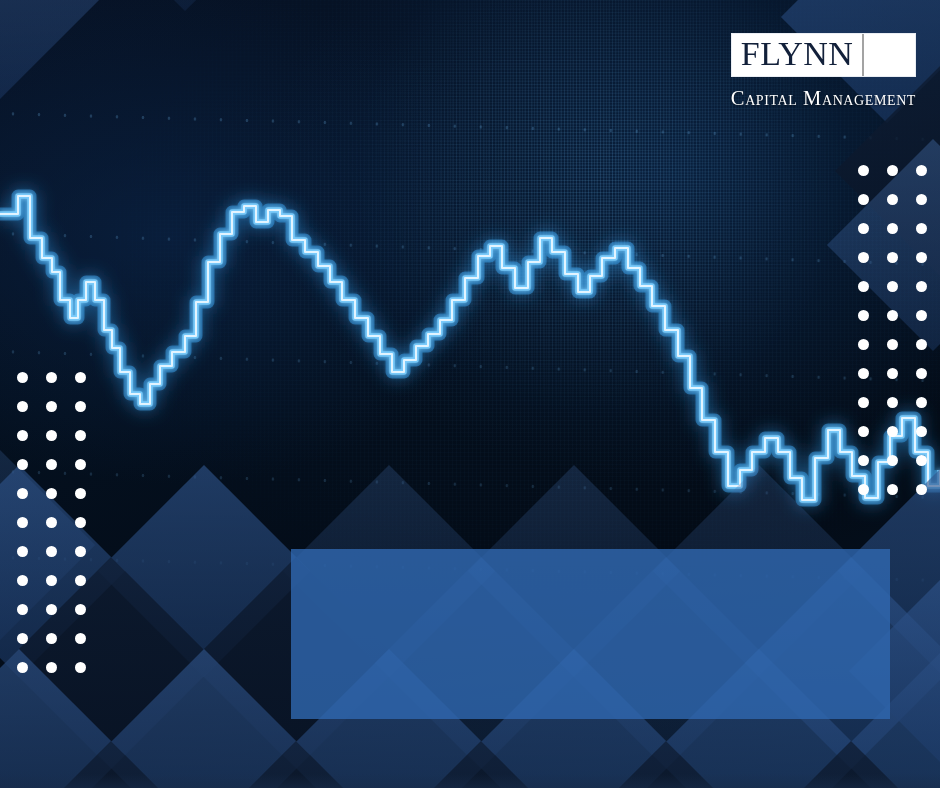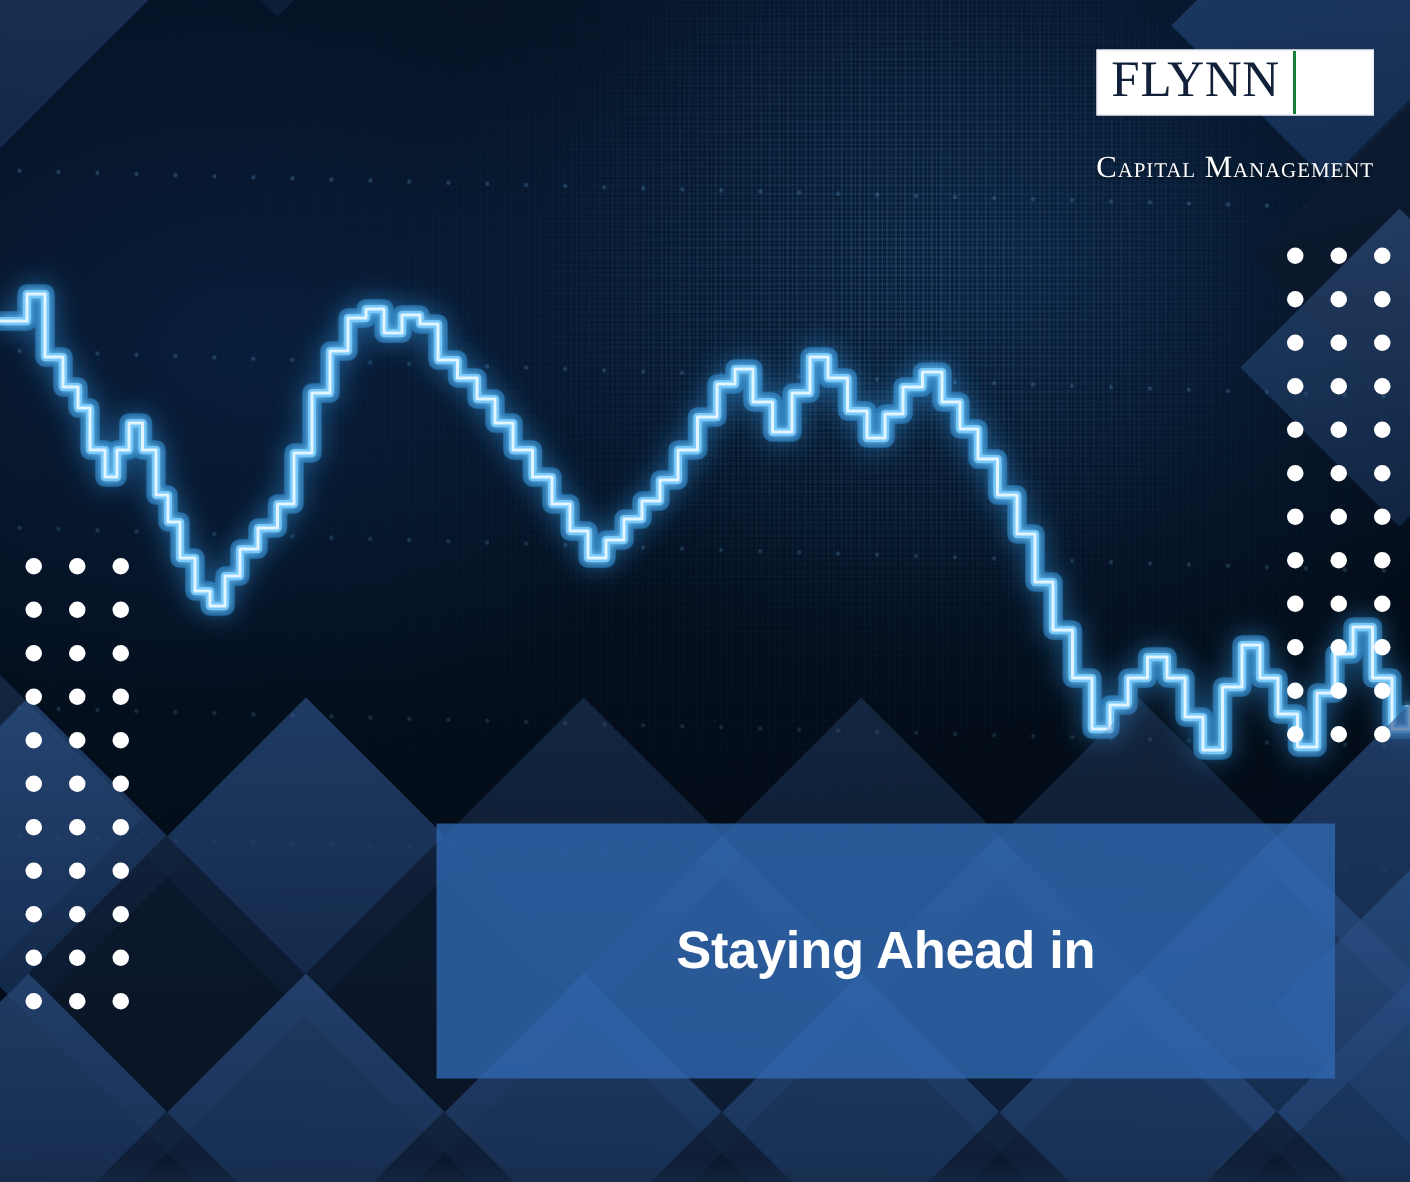--- a/index.html
+++ b/index.html
@@ -114,23 +114,23 @@
     border: 1px solid #e9edf3;
   }
   .logo-word {
     font-family: "Liberation Serif", serif;
     font-size: 34px;
     letter-spacing: 0.5px;
     color: #12203a;
     padding: 3px 9px 5px 9px;
     line-height: 1.0;
   }
-  .logo-word.first { border-right: 2px solid #15803d; text-align: right; }
+  .logo-word.first { border-right: 2px solid #a3a3a3; text-align: right; }
   .logo-tagline {
-    margin-top: 24px;
+    margin-top: 10px;
     font-family: "Liberation Serif", serif;
     font-size: 20.5px;
     color: #ffffff;
     letter-spacing: 0.6px;
     font-variant: small-caps;
     text-shadow: 0 1px 2px rgba(0,0,0,0.55);
     white-space: nowrap;
   }
 
   
@@ -320,17 +320,16 @@
     </div>
 
   <div class="logo">
     <div class="logo-boxes">
       <span class="logo-word first">FLYNN</span>
     </div>
     <div class="logo-tagline">Capital Management</div>
   </div>
 
   <div class="headline-panel">
-    <div class="headline-line">Staying Ahead in</div>
   </div>
 
   <div class="bottom-fade"></div>
 </div>
 
 </body></html>

